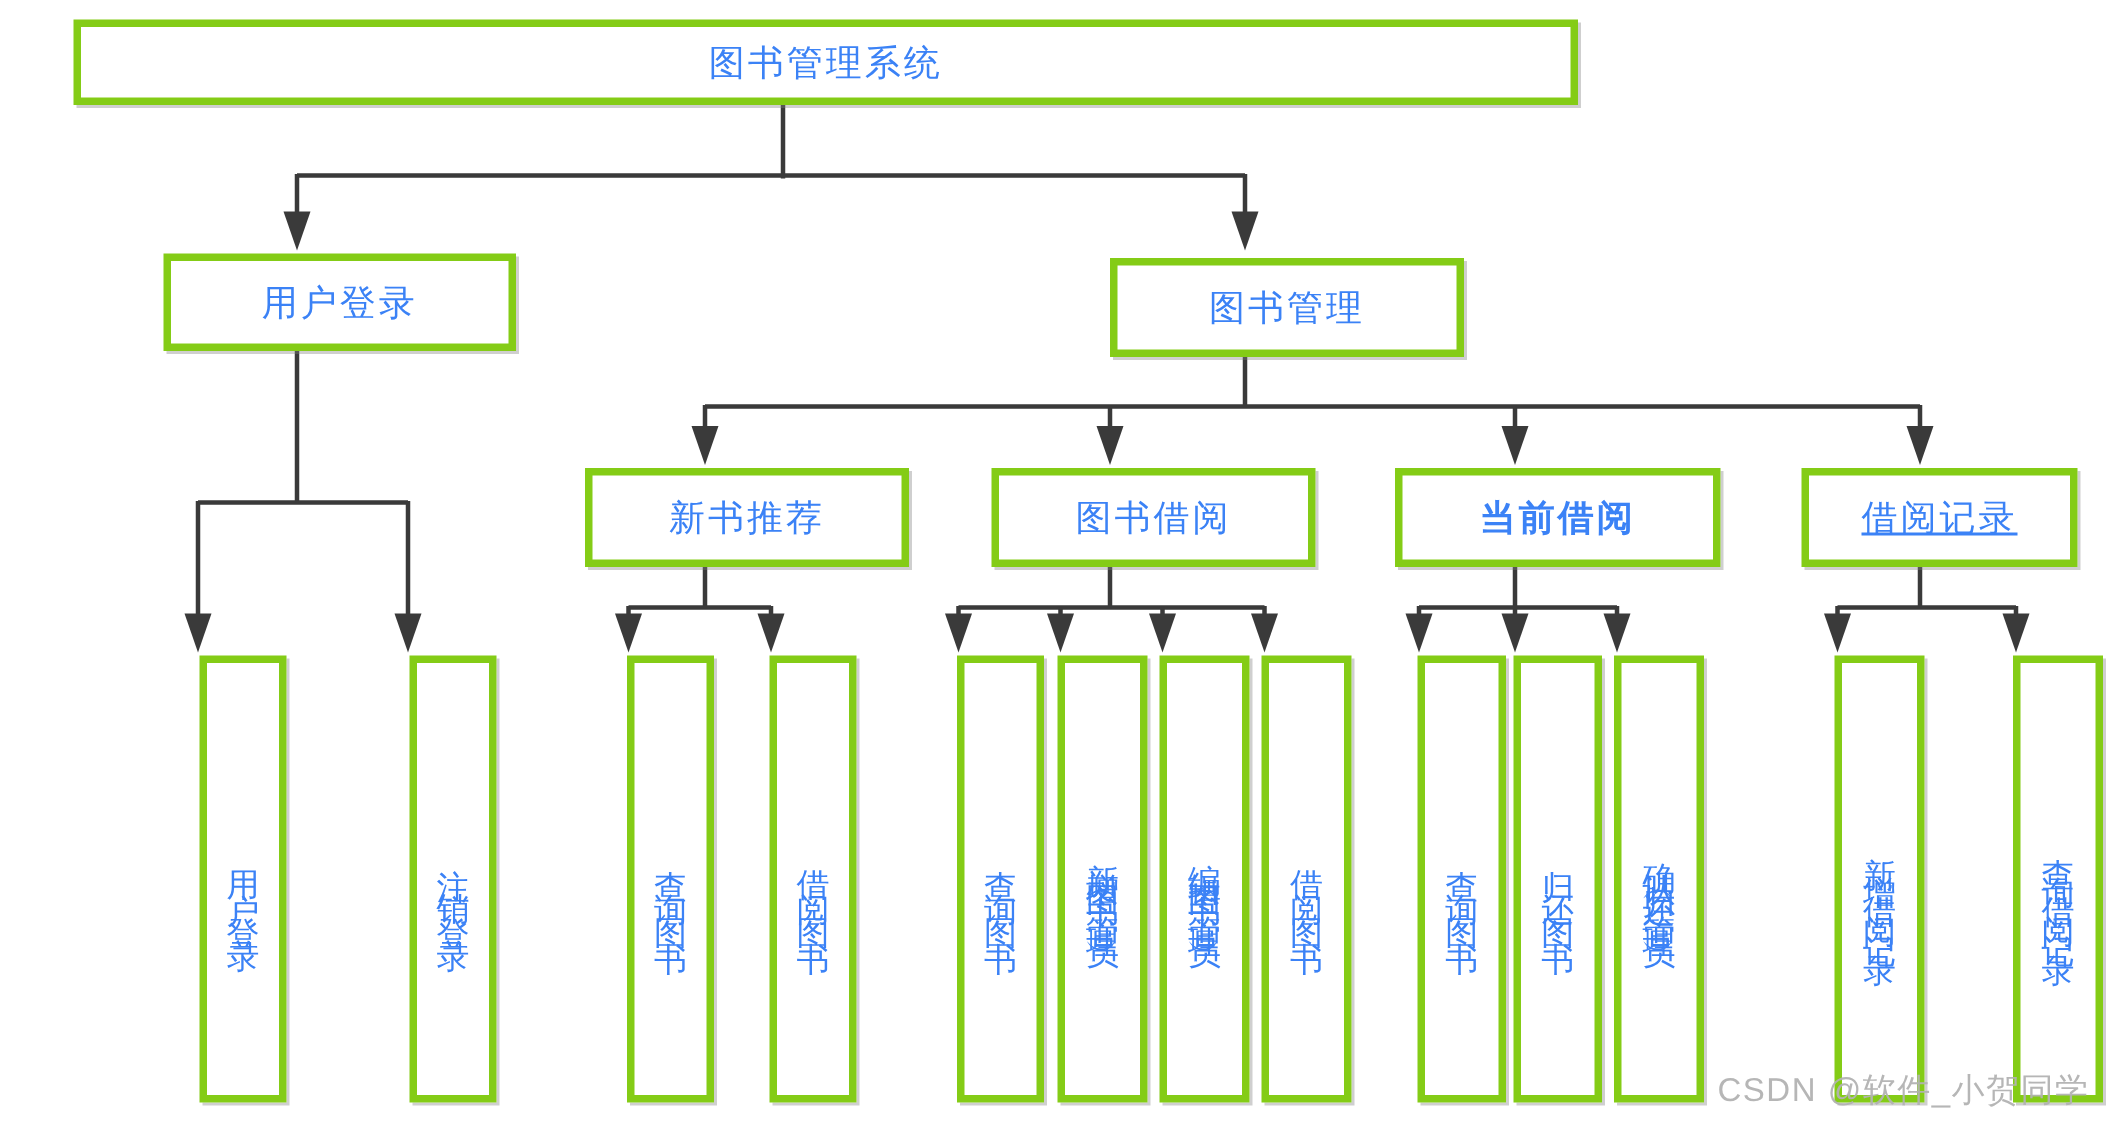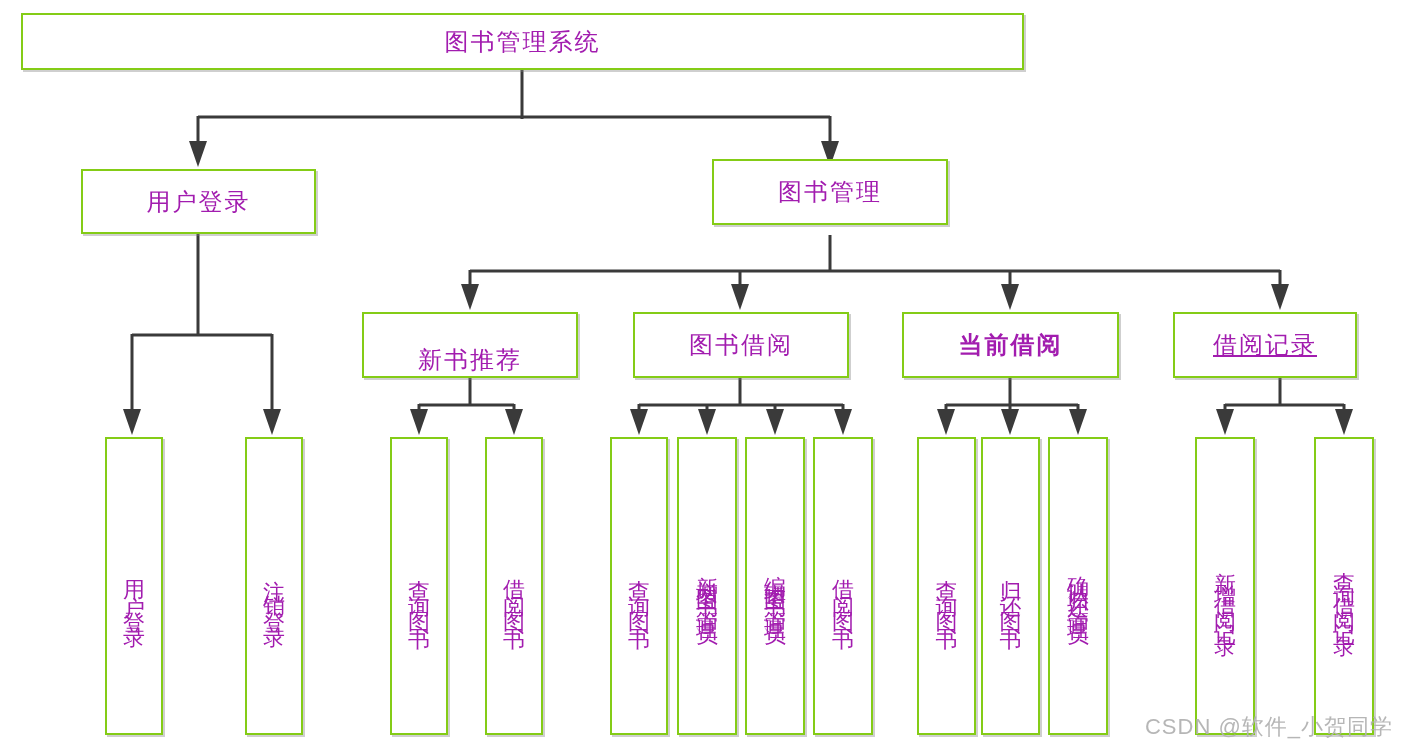--- a/index.html
+++ b/index.html
@@ -8,44 +8,45 @@
     width:1405px;height:747px;
     background:#fff;
     font-family:"Liberation Sans","DejaVu Sans",sans-serif;
     overflow:hidden;
   }
   svg.wires{position:absolute;left:0;top:0;z-index:1;pointer-events:none;}
   .node{
     position:absolute;
     box-sizing:border-box;
     background:#fff;
-    border:2px solid #84cc16;
+    border:5px solid #84cc16;
     box-shadow:2px 2px 0 rgba(130,130,130,0.38);
     display:flex;align-items:center;justify-content:center;
-    color:#a21caf;
+    color:#3b82f6;
     z-index:2;
+    margin-left:28px;
   }
   .h-node{font-size:24px;letter-spacing:2px;}
   .leaf{font-size:22px;}
   .leaf .vtext{
     writing-mode:vertical-rl;
     text-orientation:mixed;
     letter-spacing:var(--ls,16px);
     margin-bottom:calc(var(--ls,16px) * -1);
     white-space:nowrap;
   }
   .ls16{--ls:16px;}
   .ls13{--ls:13px;}
   .ls7{--ls:7px;}
 
   
   .b-root        {left:21px;  top:13px;  width:1003px; height:57px;}
   .b-userlogin   {left:81px;  top:169px; width:235px;  height:65px;}
-  .b-bookmgmt    {left:712px; top:159px; width:236px;  height:66px;}
-  .b-newbook     {left:362px; top:312px; width:216px;  height:66px;align-items:flex-end;}
+  .b-bookmgmt    {left:712px; top:172px; width:236px;  height:66px;}
+  .b-newbook     {left:362px; top:312px; width:216px;  height:66px;}
   .b-borrow      {left:633px; top:312px; width:216px;  height:66px;text-align:right;}
   .b-current     {left:902px; top:312px; width:217px;  height:66px;font-weight:bold;}
   .b-records     {left:1173px;top:312px; width:184px;  height:66px;text-decoration:underline;}
 
   .b-a1{left:105px; top:437px; width:58px; height:298px;}
   .b-a2{left:245px; top:437px; width:58px; height:298px;}
   .b-b1{left:390px; top:437px; width:58px; height:298px;}
   .b-b2{left:485px; top:437px; width:58px; height:298px;}
   .b-c1{left:610px; top:437px; width:58px; height:298px;}
   .b-c2{left:677px; top:437px; width:60px; height:298px;}

